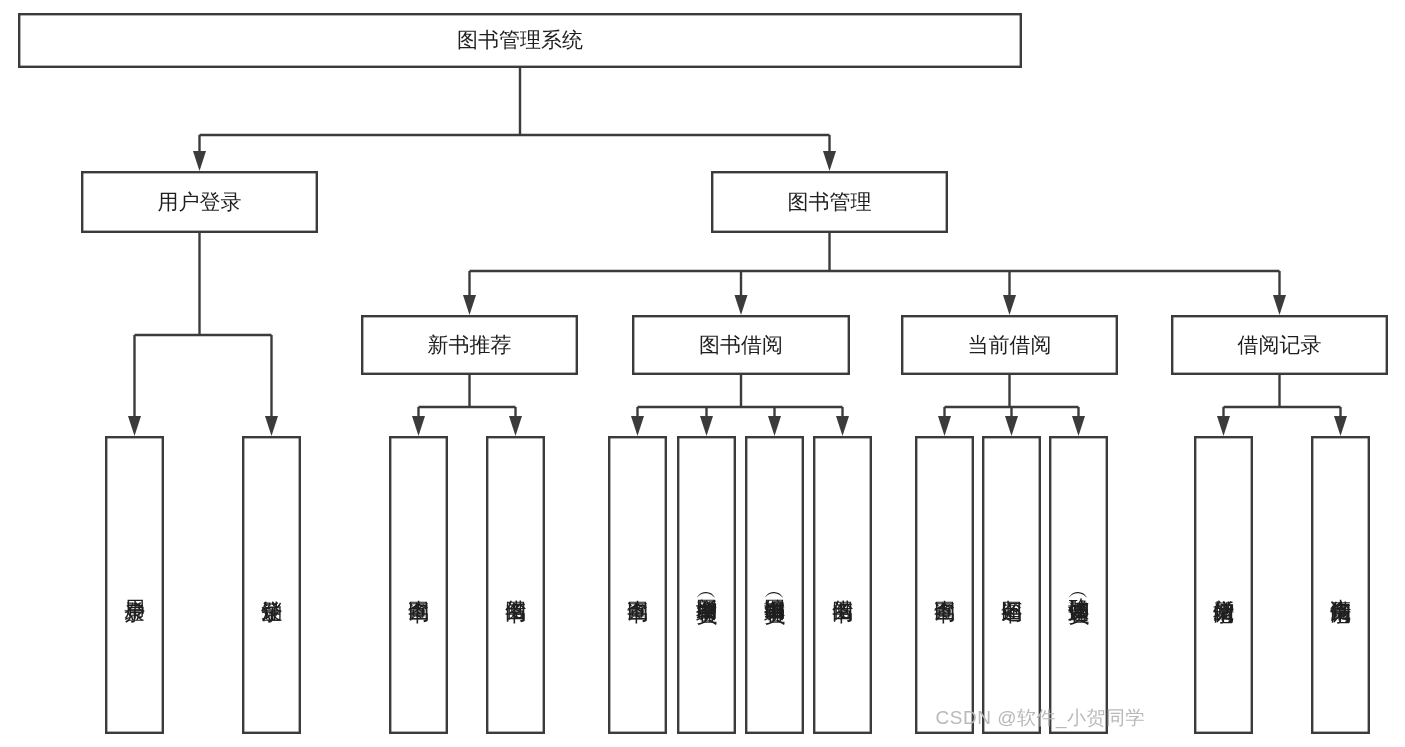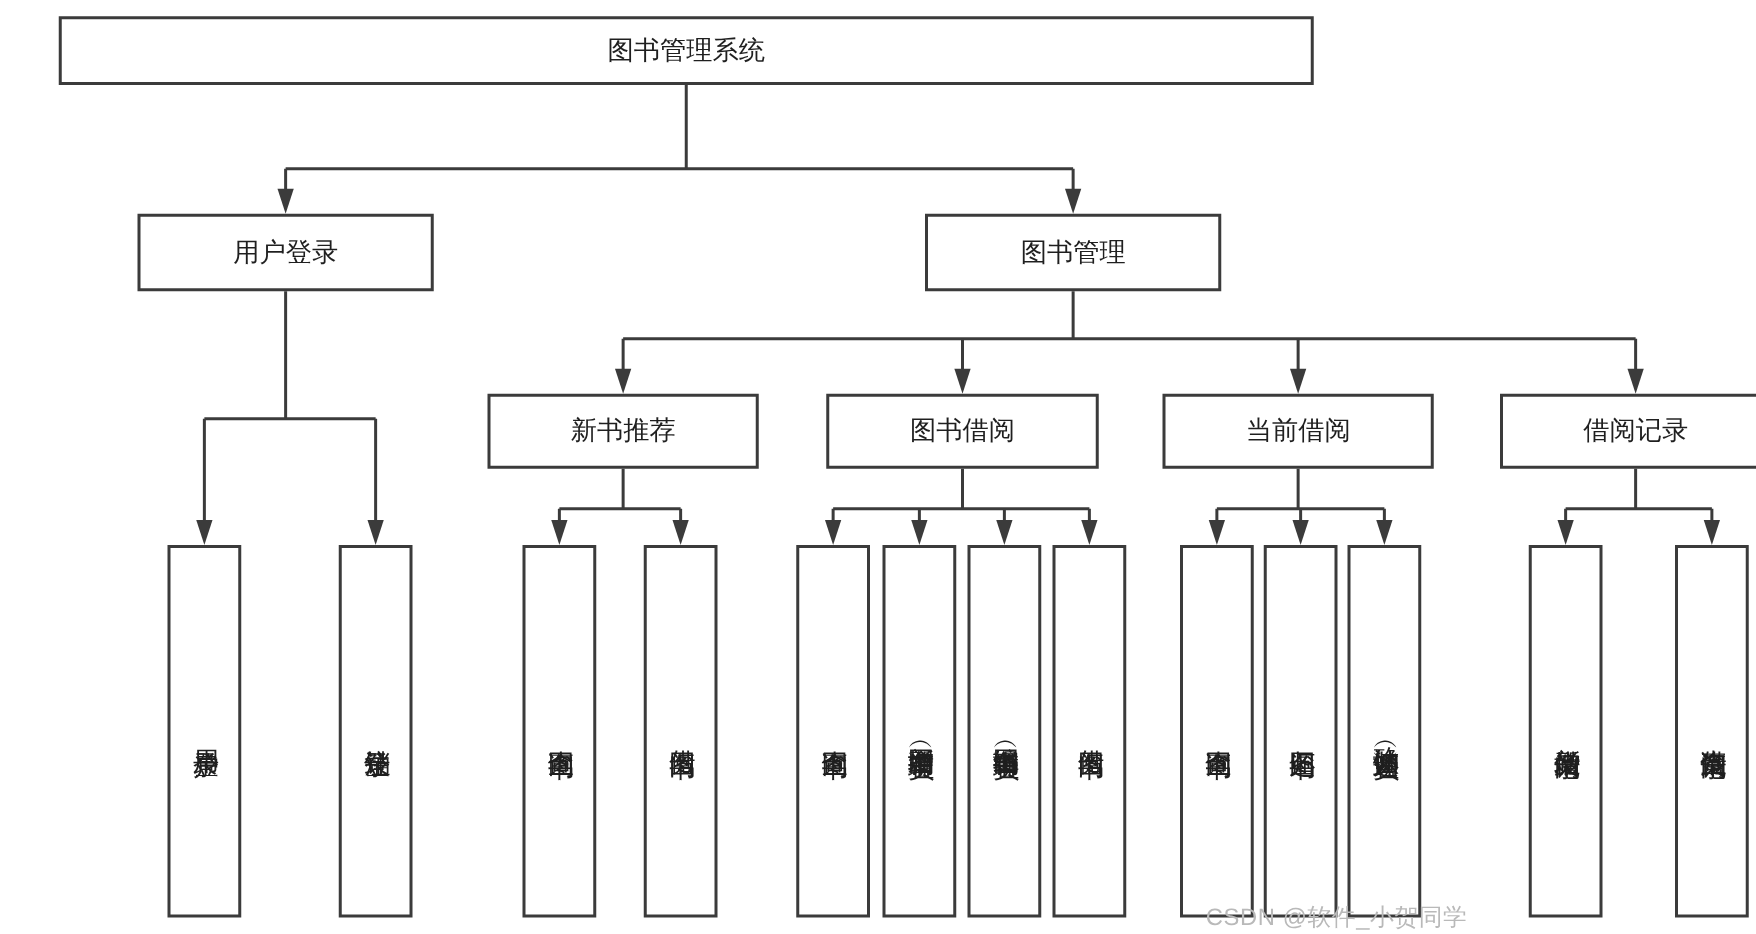--- a/index.html
+++ b/index.html
@@ -11,21 +11,20 @@
     width: 1405px;
     height: 747px;
     font-family: "Liberation Sans", "DejaVu Sans", sans-serif;
     overflow: hidden;
   }
   #diagram-root {
     position: relative;
     width: 1153px;
     height: 747px;
     background: #ffffff;
-    margin-left: 29px;
   }
   svg.diagram-canvas {
     position: absolute;
     left: 0;
     top: 0;
     width: 1405px;
     height: 747px;
     display: block;
   }
   .node-box {
@@ -62,21 +61,21 @@
     color: #1f1f1f;
     writing-mode: vertical-rl;
     text-orientation: upright;
     letter-spacing: 1px;
     pointer-events: none;
     box-sizing: border-box;
   }
   .watermark {
     position: absolute;
     right: 8px;
-    bottom: 0;
+    bottom: 16px;
     font-family: "Liberation Sans", "DejaVu Sans", sans-serif;
     font-size: 19px;
     color: #b9b9b9;
     letter-spacing: 0.5px;
     white-space: nowrap;
   }
 </style>
 </head>
 <body>
 

